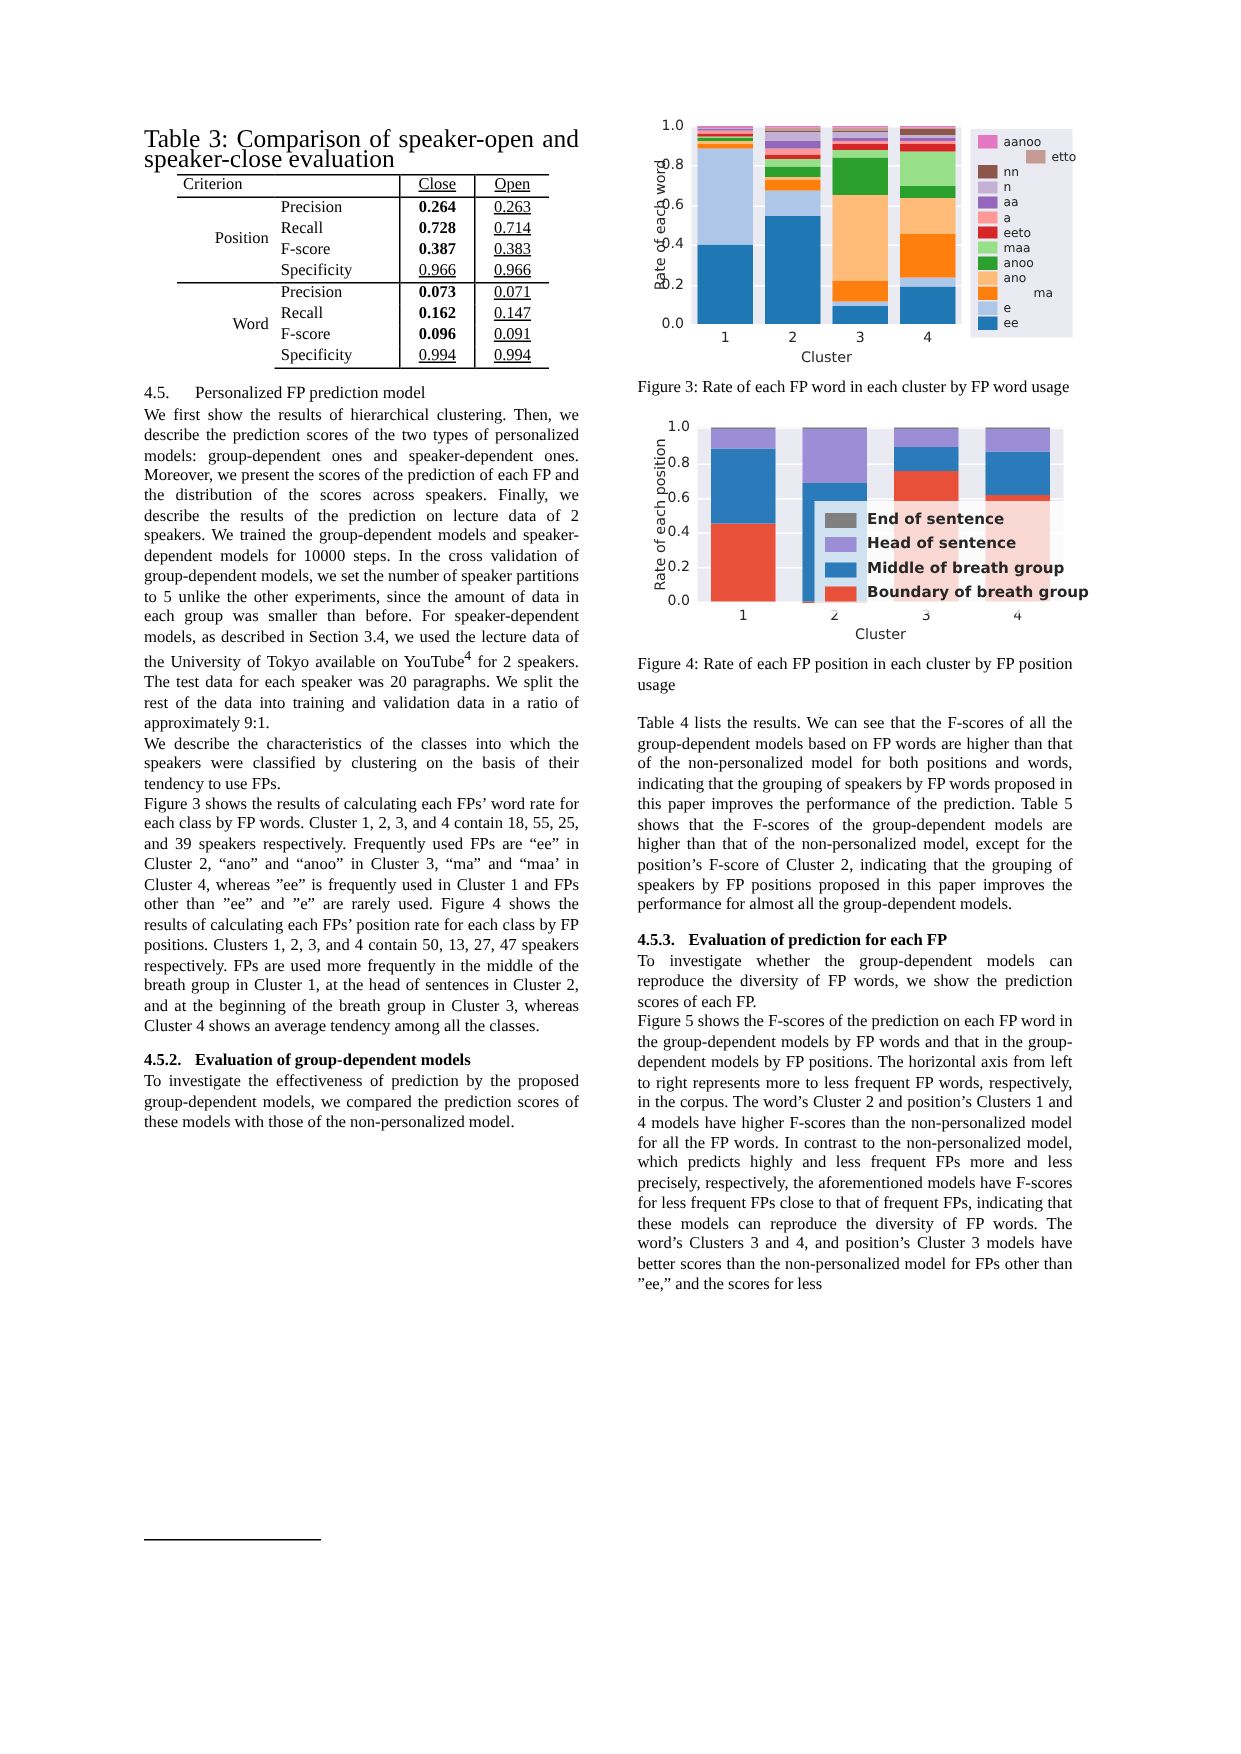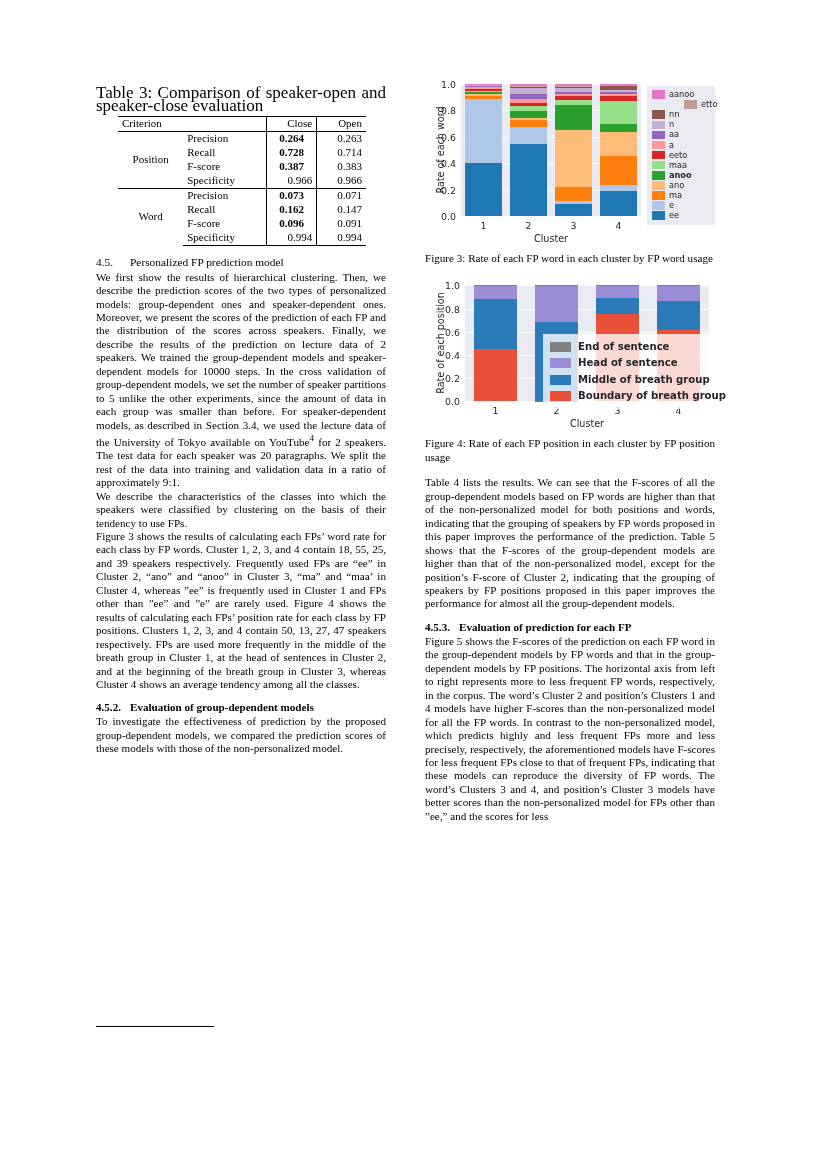--- a/index.html
+++ b/index.html
@@ -35,23 +35,23 @@
   .tbl-caption{font-size:17px;line-height:13.4px;text-align:justify;margin-bottom:3px;}
   table.t3{
     border-collapse:collapse;margin:0 auto;font-size:11px;
     width:248px;margin-left:22px;
   }
   table.t3 td{padding:0.4px 4px;line-height:13.2px;}
   .tline-top td{border-top:1.3px solid #000;}
   .tline-mid td{border-top:0.8px solid #000;}
   .tline-bot td{border-bottom:1.3px solid #000;}
   .vsep{border-left:0.8px solid #000;}
-  td.c{text-align:right;}
+  td.c{text-align:center;text-decoration:underline;}
   td.b{font-weight:bold;text-align:center;}
-  td.grp{text-align:center;padding-left:6px;margin-top:32px;}
+  td.grp{text-align:right;padding-left:6px;margin-top:32px;}
   td.crit{text-align:left;padding-left:6px;}
 
   
   .figbox{position:relative;}
   .figcap{font-size:11.1px;line-height:13.45px;text-align:justify;margin-top:6px;}
 
   
   .chart{position:relative;font-family:"DejaVu Sans", sans-serif;}
   .plotarea{position:absolute;background:#eaeaf2;}
   .gridline{position:absolute;left:0;right:0;height:1px;background:#ffffff;}
@@ -273,29 +273,29 @@
               <span class="legtx">a</span>
             </div>
             <div class="legrow" style="top: 64.6px; left: 5px;">
               <span class="legsw" style="background: rgb(214, 39, 40);"></span>
               <span class="legtx">eeto</span>
             </div>
             <div class="legrow" style="top: 74.7px; left: 5px;">
               <span class="legsw" style="background: rgb(152, 223, 138);"></span>
               <span class="legtx">maa</span>
             </div>
-            <div class="legrow" style="top: 84.8px; left: 5px; font-weight: bold;">
+            <div class="legrow" style="top: 84.8px; left: 5px;">
               <span class="legsw" style="background: rgb(44, 160, 44);"></span>
               <span class="legtx">anoo</span>
             </div>
             <div class="legrow" style="top: 94.9px; left: 5px;">
               <span class="legsw" style="background: rgb(255, 187, 120);"></span>
               <span class="legtx">ano</span>
             </div>
-            <div class="legrow" style="top: 105px; left: 5px;">
+            <div class="legrow" style="top: 105px; left: 5px; gap: 20px;">
               <span class="legsw" style="background: rgb(255, 127, 14);"></span>
               <span class="legtx">ma</span>
             </div>
             <div class="legrow" style="top: 115.1px; left: 5px;">
               <span class="legsw" style="background: rgb(174, 199, 232);"></span>
               <span class="legtx">e</span>
             </div>
             <div class="legrow" style="top: 125.2px; left: 5px;">
               <span class="legsw" style="background: rgb(31, 119, 180);"></span>
               <span class="legtx">ee</span>
@@ -371,16 +371,17 @@
         </div>
       <div class="figcap">Figure 4: Rate of each FP position in each cluster by FP position usage</div>
     </div>
 
     <p class="para" style="margin-top:12px;">Table 4 lists the results. We can see that the F-scores of all the group-dependent models based on FP words are higher than that of the non-personalized model for both positions and words, indicating that the grouping of speakers by FP words proposed in this paper improves the performance of the prediction. Table 5 shows that the F-scores of the group-dependent models are higher than that of the non-personalized model, except for the position’s F-score of Cluster 2, indicating that the grouping of speakers by FP positions proposed in this paper improves the performance for almost all the group-dependent models.</p>
 
     <h3 class="sub">
       <span class="num">4.5.3.</span><span>Evaluation of prediction for each FP</span>
     </h3>
 
+    <p class="para">To investigate whether the group-dependent models can reproduce the diversity of FP words, we show the prediction scores of each FP.</p>
     <p class="para">Figure 5 shows the F-scores of the prediction on each FP word in the group-dependent models by FP words and that in the group-dependent models by FP positions. The horizontal axis from left to right represents more to less frequent FP words, respectively, in the corpus. The word’s Cluster 2 and position’s Clusters 1 and 4 models have higher F-scores than the non-personalized model for all the FP words. In contrast to the non-personalized model, which predicts highly and less frequent FPs more and less precisely, respectively, the aforementioned models have F-scores for less frequent FPs close to that of frequent FPs, indicating that these models can reproduce the diversity of FP words. The word’s Clusters 3 and 4, and position’s Cluster 3 models have better scores than the non-personalized model for FPs other than ”ee,” and the scores for less</p>
   </div>
 
 </div>
 
 </body></html>

